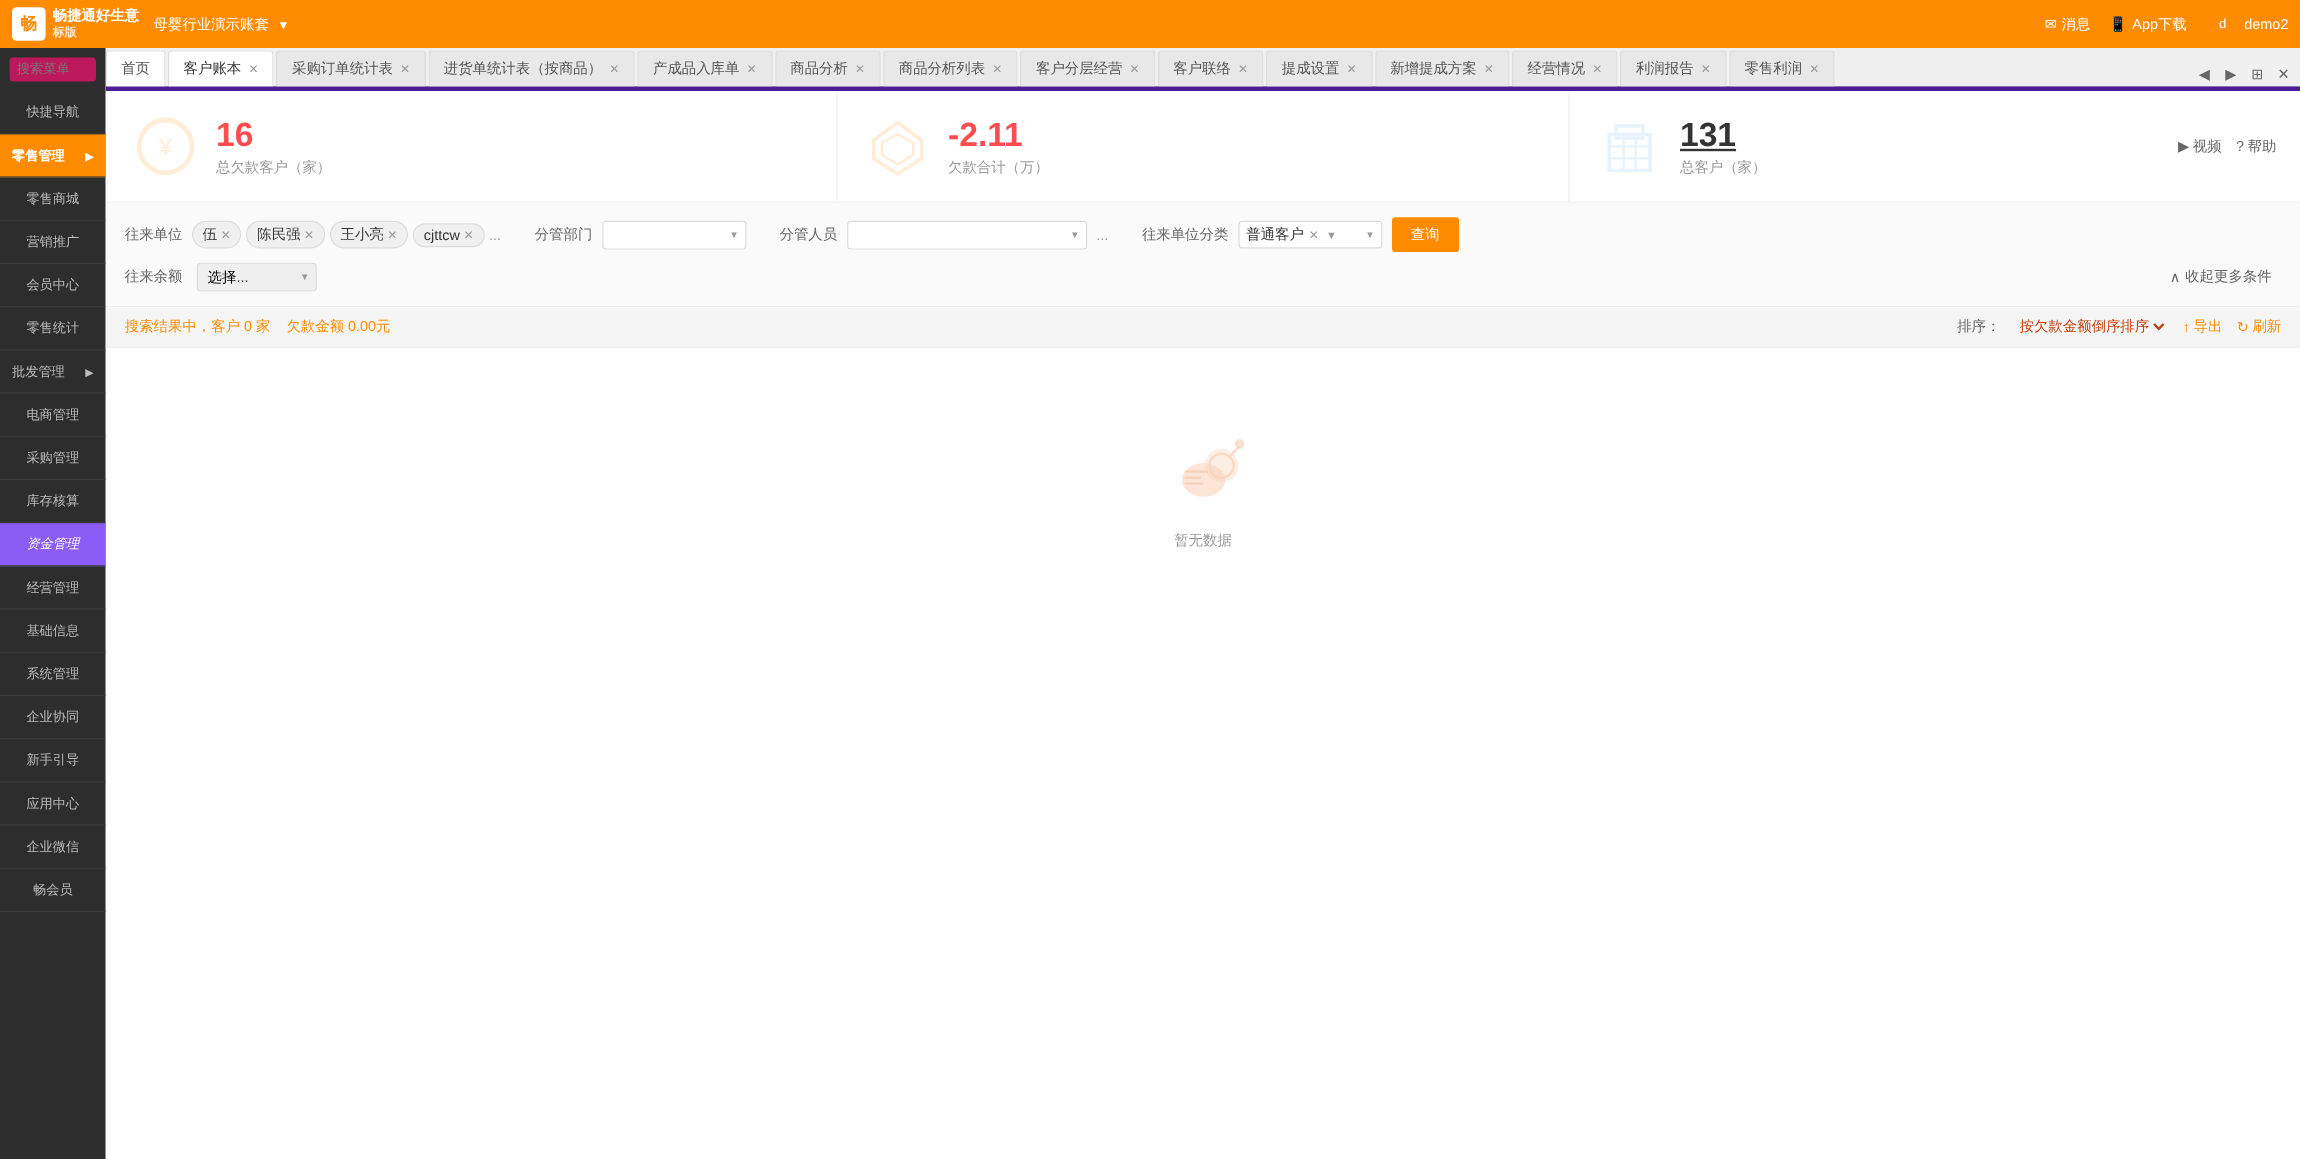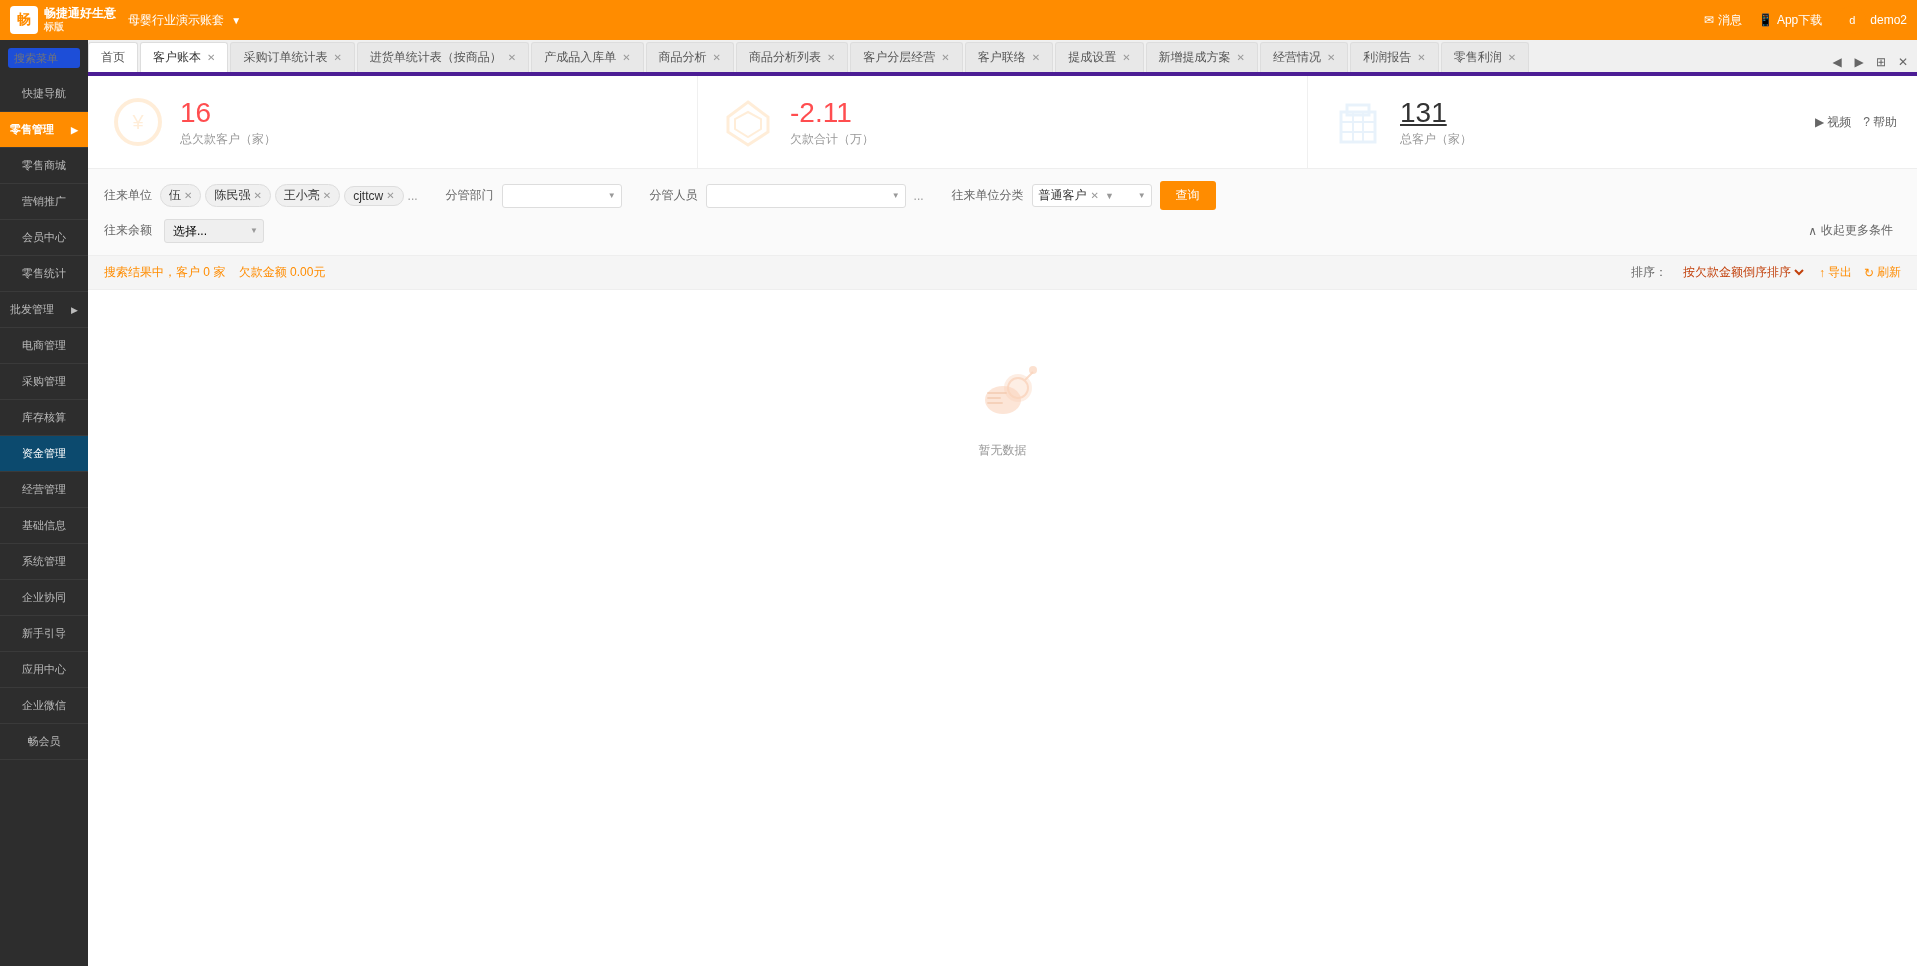--- a/index.html
+++ b/index.html
@@ -25,34 +25,34 @@
     .tabs-bar { height: 36px; background: #f0f0f0; display: flex; align-items: flex-end; padding-left: 0; border-bottom: 4px solid #4c1d95; flex-shrink: 0; overflow: hidden; }
     .tab { height: 30px; padding: 0 12px; display: flex; align-items: center; gap: 4px; font-size: 12px; cursor: pointer; border: 1px solid #ddd; border-bottom: none; margin-right: 2px; border-radius: 3px 3px 0 0; background: #e8e8e8; color: #555; white-space: nowrap; }
     .tab.active { background: #fff; color: #333; border-color: #ddd; font-weight: 500; }
     .tab.home { background: #fff; }
     .tab-close { font-size: 10px; color: #999; cursor: pointer; margin-left: 2px; }
     .tabs-controls { margin-left: auto; display: flex; align-items: center; gap: 2px; padding-right: 4px; }
     .tab-ctrl-btn { width: 20px; height: 20px; display: flex; align-items: center; justify-content: center; cursor: pointer; color: #666; font-size: 12px; }
 
     
     .sidebar-search { padding: 8px; }
-    .sidebar-search input { width: 100%; background: #1d4ed8; border: none; color: #ccc; padding: 4px 6px; border-radius: 3px; font-size: 11px; }
+    .sidebar-search input { width: 100%; background: #be185d; border: none; color: #ccc; padding: 4px 6px; border-radius: 3px; font-size: 11px; }
     .sidebar-nav-item { padding: 10px 8px; text-align: center; cursor: pointer; font-size: 11px; color: #bbb; border-bottom: 1px solid #3a3a3a; }
     .sidebar-nav-item.active { background: #ff8c00; color: white; }
 
     
     .main-content { flex: 1; background: white; overflow: hidden; display: flex; flex-direction: column; }
 
     
     .stats-bar { display: flex; align-items: stretch; padding: 0; background: white; border-bottom: 1px solid #eee; flex-shrink: 0; }
     .stat-item { flex: 1; padding: 16px 20px; display: flex; align-items: center; gap: 12px; border-right: 1px solid #f0f0f0; position: relative; }
     .stat-icon { width: 60px; height: 60px; display: flex; align-items: center; justify-content: center; opacity: 0.15; }
     .stat-icon svg { width: 50px; height: 50px; }
     .stat-info { display: flex; flex-direction: column; }
-    .stat-value { font-size: 28px; font-weight: normal; color: #ff4d4f; line-height: 1.2; }
+    .stat-value { font-size: 28px; font-weight: bold; color: #ff4d4f; line-height: 1.2; }
     .stat-value.negative { color: #ff4d4f; }
     .stat-value.black { color: #333; text-decoration: underline; }
     .stat-label { font-size: 12px; color: #999; margin-top: 2px; }
     .stat-bar-right { margin-left: auto; display: flex; flex-direction: column; align-items: flex-end; gap: 4px; font-size: 12px; color: #666; }
     .stat-bar-actions { display: flex; gap: 12px; align-items: center; }
     .stat-action-btn { color: #666; cursor: pointer; display: flex; align-items: center; gap: 3px; }
 
     
     .filter-area { padding: 12px 16px; background: #fafafa; border-bottom: 1px solid #eee; flex-shrink: 0; }
     .filter-row { display: flex; align-items: center; gap: 8px; margin-bottom: 8px; flex-wrap: wrap; }
@@ -145,21 +145,21 @@
       <div class="sidebar-nav-item">营销推广</div>
       <div class="sidebar-nav-item">会员中心</div>
       <div class="sidebar-nav-item">零售统计</div>
       <div class="sidebar-nav-item" style="display:flex;align-items:center;justify-content:space-between;padding:10px 10px;">
         <span>批发管理</span>
         <span style="font-size:9px;">▶</span>
       </div>
       <div class="sidebar-nav-item">电商管理</div>
       <div class="sidebar-nav-item">采购管理</div>
       <div class="sidebar-nav-item">库存核算</div>
-      <div class="sidebar-nav-item" style="background:#0c4a6e;color:white;">资金管理</div>
+      <div class="sidebar-nav-item" style="background:#8b5cf6;color:white;font-style:italic;">资金管理</div>
       <div class="sidebar-nav-item">经营管理</div>
       <div class="sidebar-nav-item">基础信息</div>
       <div class="sidebar-nav-item">系统管理</div>
       <div class="sidebar-nav-item">企业协同</div>
       <div class="sidebar-nav-item">新手引导</div>
       <div class="sidebar-nav-item">应用中心</div>
       <div class="sidebar-nav-item">企业微信</div>
       <div class="sidebar-nav-item">畅会员</div>
     </div>
 

